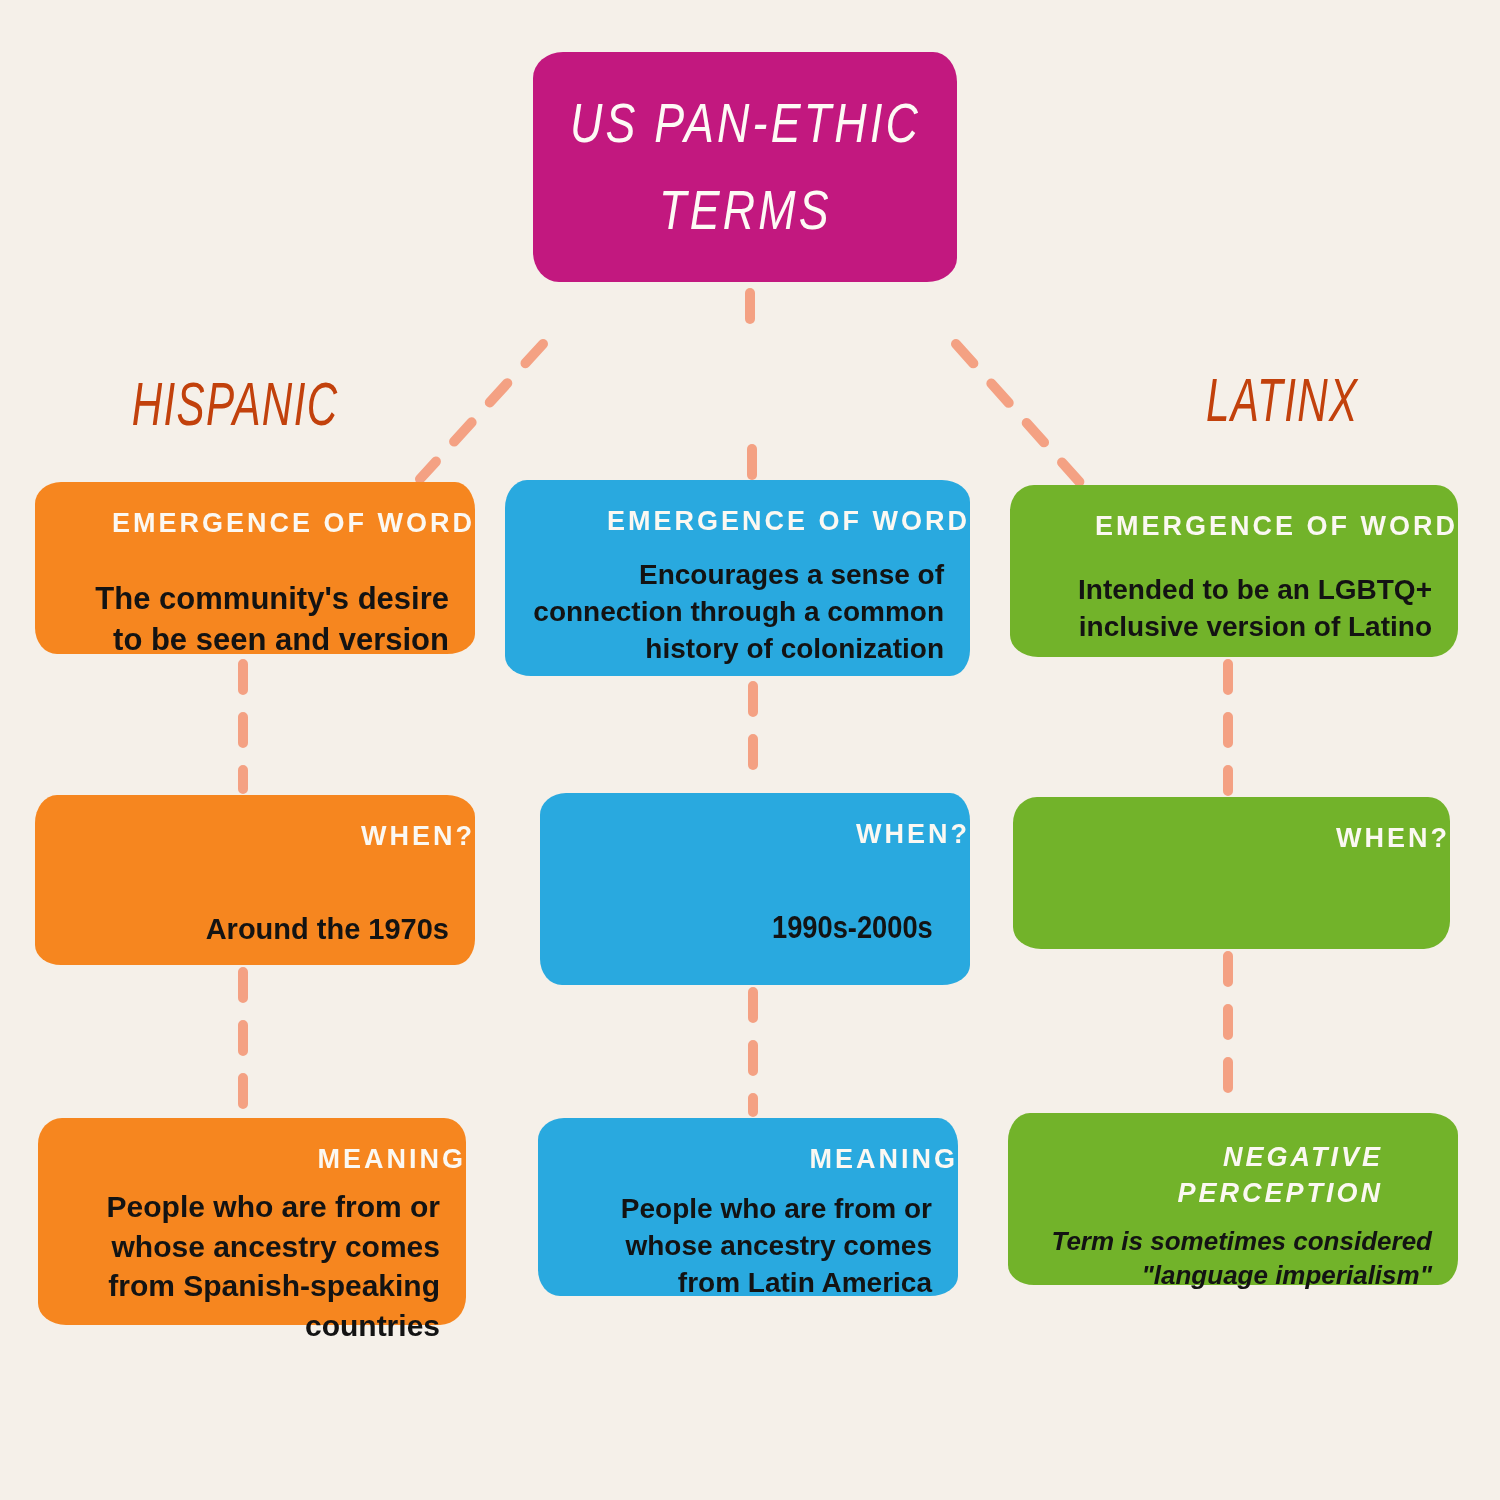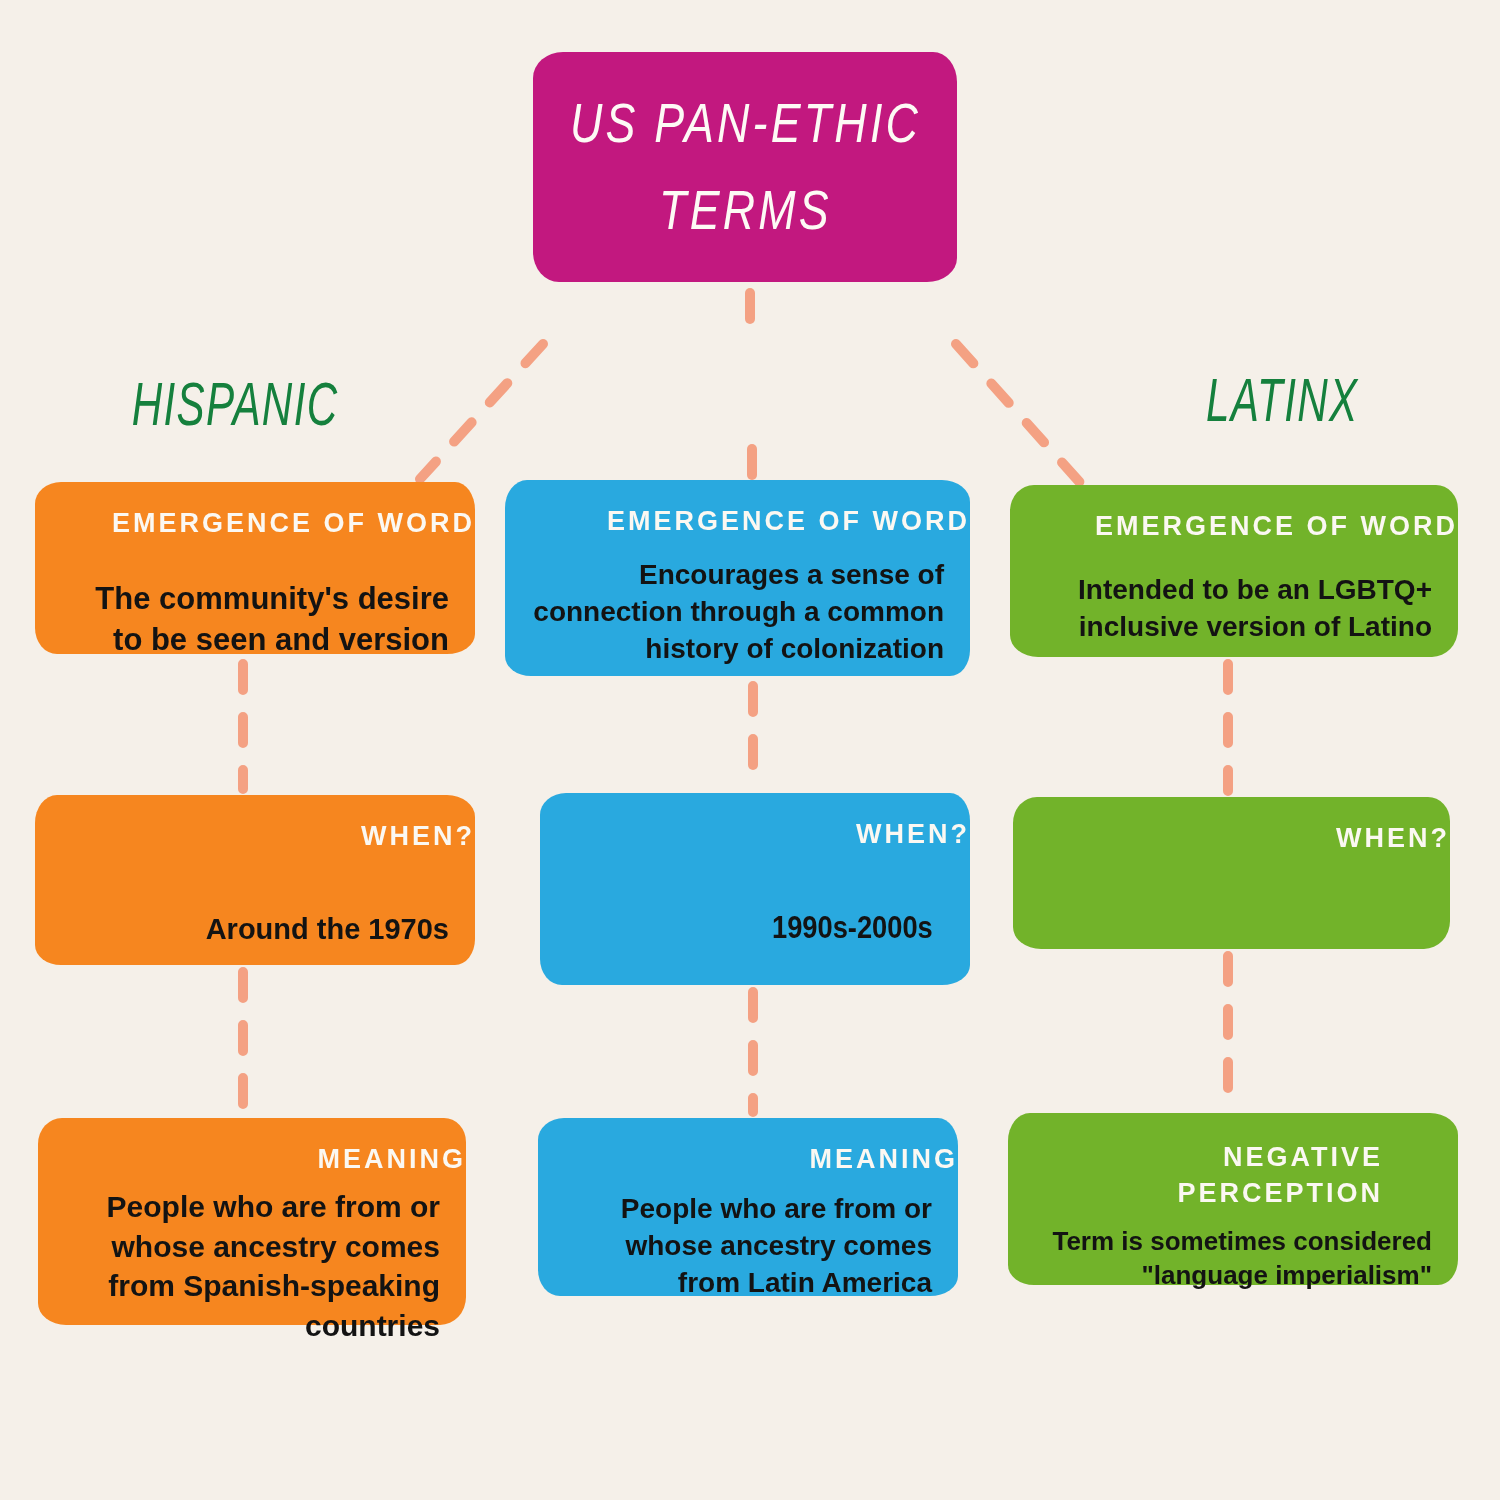--- a/index.html
+++ b/index.html
@@ -42,21 +42,21 @@
     font-size: 56px;
     line-height: 1.55;
     letter-spacing: 4px;
     text-align: center;
     transform: scaleX(0.8);
     transform-origin: center;
     white-space: nowrap;
   }
   .col-header {
     position: absolute;
-    color: #15803d;
+    color: #c2410c;
     font-style: italic;
     font-weight: 400;
     font-size: 62px;
     letter-spacing: 2px;
     text-align: center;
     white-space: nowrap;
   }
   .col-header > span {
     display: inline-block;
     transform: scaleX(0.68);
@@ -163,18 +163,18 @@
   <div class="box blob3" style="left: 38px; top: 1118px; width: 428px; height: 207px; background-color: rgb(246, 134, 31);">
     <div class="box-heading">MEANING</div>
     <div class="box-body mt-sm" style="font-size:30px;">People who are from or whose ancestry comes from Spanish-speaking countries</div>
   </div>
 
   <div class="box blob1" style="left: 538px; top: 1118px; width: 420px; height: 178px; background-color: rgb(41, 169, 223);">
     <div class="box-heading">MEANING</div>
     <div class="box-body" style="font-size:28px; margin-top:16px;">People who are from or whose ancestry comes from Latin America</div>
   </div>
 
-  <div class="box blob2" style="left: 1008px; top: 1113px; width: 450px; height: 172px; background-color: rgb(114, 179, 42);">
+  <div class="box blob2" style="left: 1008px; top: 1113px; width: 450px; height: 172px; background-color: rgb(114, 179, 42); font-style: italic;">
     <div class="box-heading heading-narrow">NEGATIVE PERCEPTION</div>
     <div class="box-body body-sm mt-sm">Term is sometimes considered "language imperialism"</div>
   </div>
 
 </div>
 
 </body></html>

